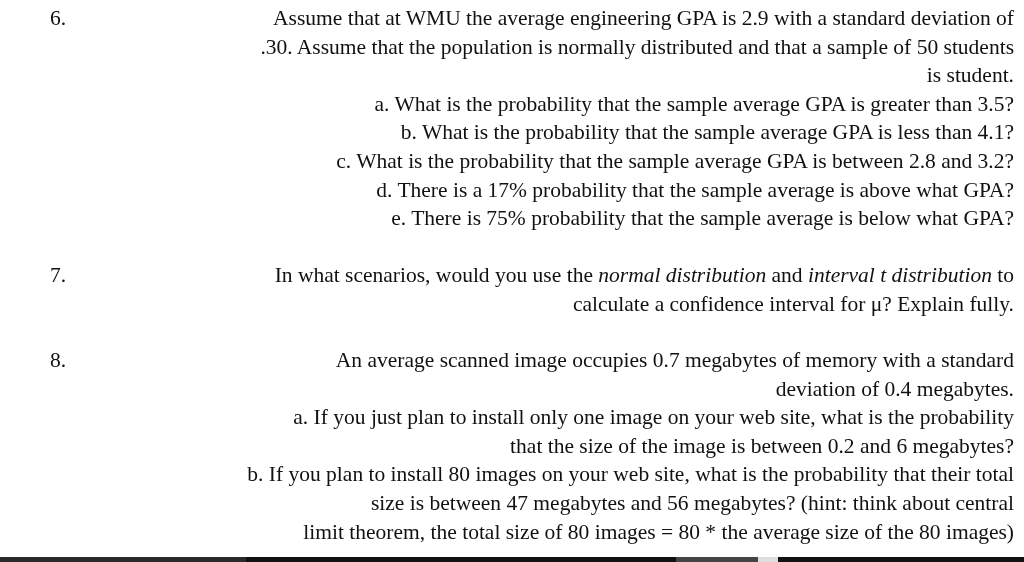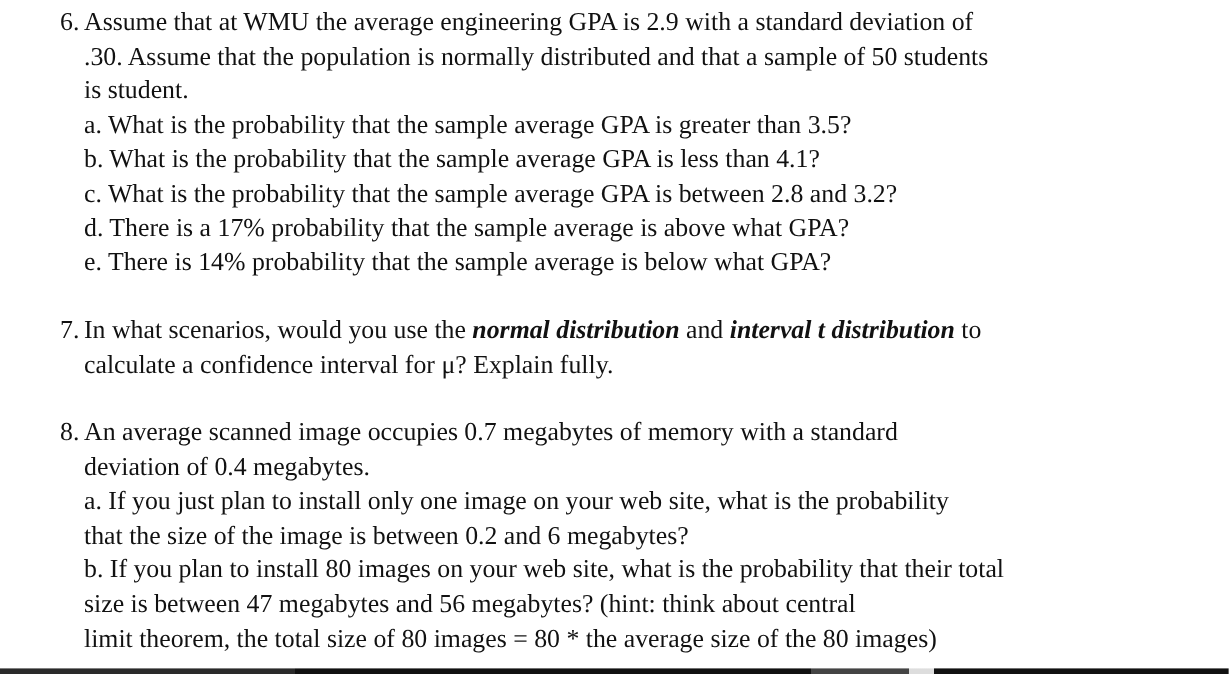--- a/index.html
+++ b/index.html
@@ -4,42 +4,42 @@
   <style>
     html, body { margin: 0; padding: 0; }
     body {
       width: 1024px; height: 562px; overflow: hidden; position: relative;
       background: #ffffff; color: #111111;
       font-family: "Liberation Serif", "DejaVu Serif", serif;
       font-size: 21.5px;
     }
     .q { position: absolute; left: 50px; width: 960px; }
     .num { position: absolute; left: 0; }
-    .txt { position: absolute; left: 20px; width: 930px; }
+    .txt { position: absolute; left: 34px; width: 930px; text-align: right; }
     .line { display: block; height: 28.6px; line-height: 28.6px; white-space: nowrap; }
-    .bi { font-weight: bold; font-style: italic; }
+    .bi { font-weight: normal; font-style: italic; }
     .bottom-bar {
       position: absolute; left: 0; top: 557px; width: 1024px; height: 5px;
       background: linear-gradient(90deg, #2a2a2a 0%, #2a2a2a 24%, #111 24%, #111 66%, #444 66%, #444 74%, #ddd 74%, #ddd 76%, #111 76%);
     }
   </style>
 </head>
 <body>
 
 <div class="q" style="top:4px;">
   <span class="num line">6.</span>
   <div class="txt">
     <span class="line">Assume that at WMU the average engineering GPA is 2.9 with a standard deviation of</span>
     <span class="line">.30. Assume that the population is normally distributed and that a sample of 50 students</span>
     <span class="line">is student.</span>
     <span class="line">a. What is the probability that the sample average GPA is greater than 3.5?</span>
     <span class="line">b. What is the probability that the sample average GPA is less than 4.1?</span>
     <span class="line">c. What is the probability that the sample average GPA is between 2.8 and 3.2?</span>
     <span class="line">d. There is a 17% probability that the sample average is above what GPA?</span>
-    <span class="line">e. There is 14% probability that the sample average is below what GPA?</span>
+    <span class="line">e. There is 75% probability that the sample average is below what GPA?</span>
   </div>
 </div>
 
 <div class="q" style="top:261px;">
   <span class="num line">7.</span>
   <div class="txt">
     <span class="line"><span>In what scenarios, would you use the </span><span class="bi">normal distribution</span><span> and </span><span class="bi">interval t distribution</span><span> to</span></span>
     <span class="line">calculate a confidence interval for μ? Explain fully.</span>
   </div>
 </div>

